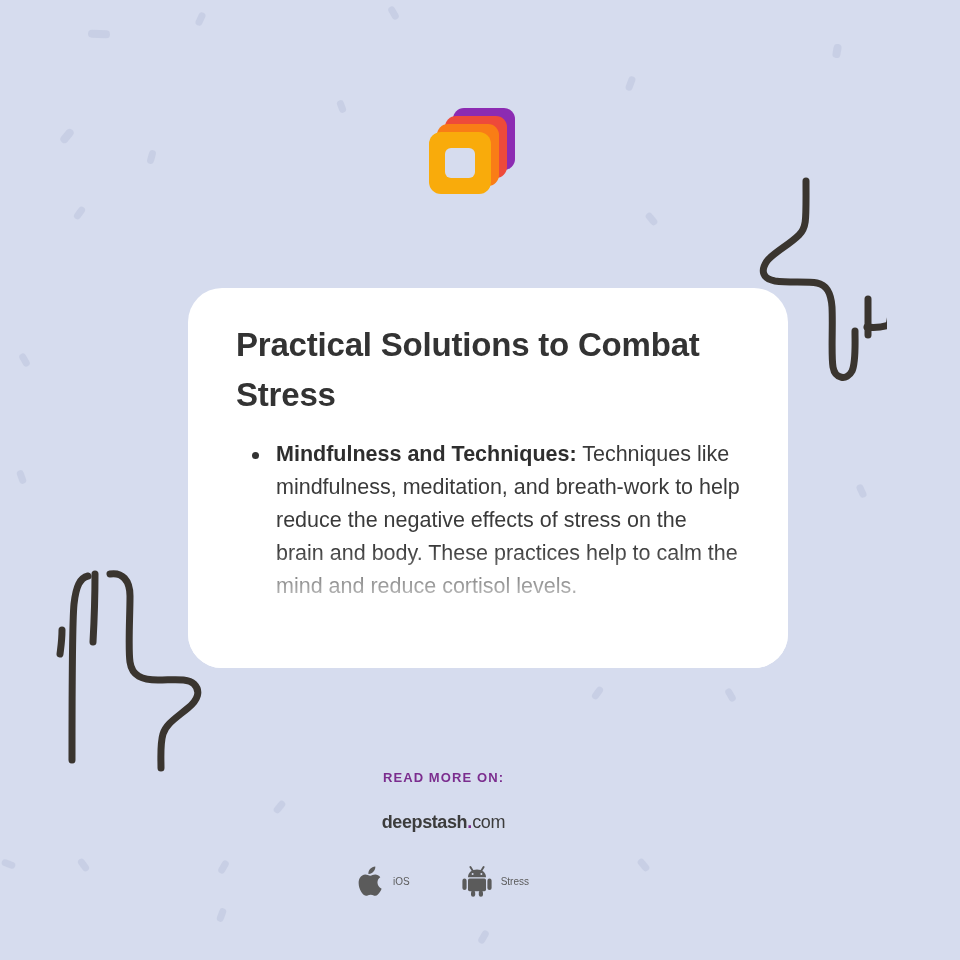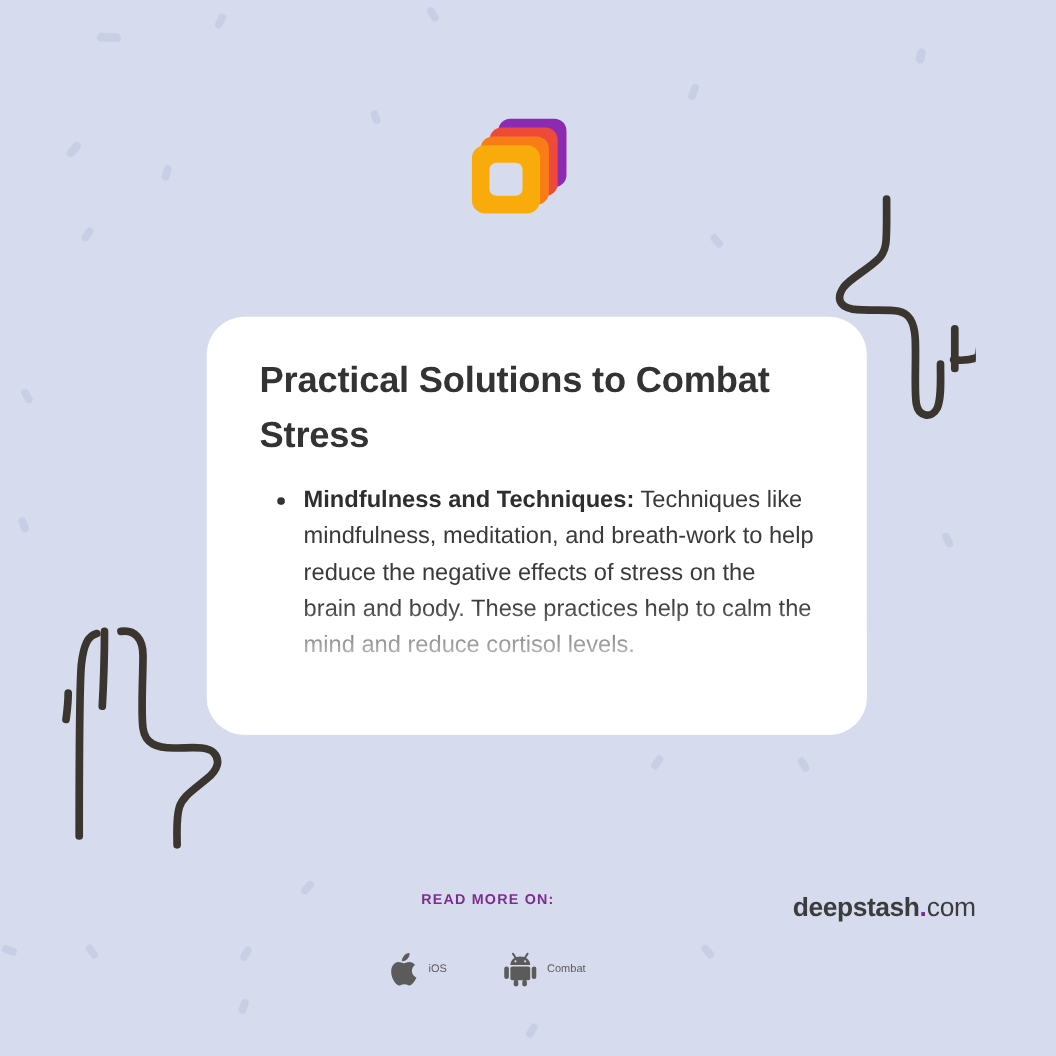--- a/index.html
+++ b/index.html
@@ -138,34 +138,34 @@
                 rgba(255,255,255,0.97) 62%,
                 #ffffff 78%);
     pointer-events: none;
   }
 
   
   #read-more {
     position: absolute;
     left: 0;
     right: 0;
-    top: 810px;
+    top: 770px;
     text-align: center;
     font-size: 13px;
     font-weight: bold;
     letter-spacing: 1.1px;
     color: #7b2d8e;
   }
   #brand {
     position: absolute;
     left: 0;
     right: 0;
     top: 812px;
-    text-align: right;
-    font-size: 24px;
+    text-align: center;
+    font-size: 18px;
     color: #3c3c3c;
   }
   #brand-name { font-weight: bold; letter-spacing: -0.4px; }
   #brand-dot  { color: #7b2d8e; font-weight: bold; }
   #brand-tld  { font-weight: normal; color: #3c3c3c; letter-spacing: -0.3px; }
 
   #stores {
     position: absolute;
     left: 0;
     right: 0;
@@ -284,18 +284,18 @@
 
           <rect x="6.0" y="12.6" width="18" height="12.6" rx="1.6"></rect>
 
           <rect x="0.4" y="12.6" width="4.2" height="11.4" rx="2.1"></rect>
           <rect x="25.4" y="12.6" width="4.2" height="11.4" rx="2.1"></rect>
 
           <rect x="9.0" y="24.6" width="4.2" height="6.2" rx="2.1"></rect>
           <rect x="16.8" y="24.6" width="4.2" height="6.2" rx="2.1"></rect>
         </g>
       </svg>
-      <span class="store-label">Combat</span>
+      <span class="store-label">Stress</span>
     </div>
 
   </div>
 
 </div>
 
 </body></html>

